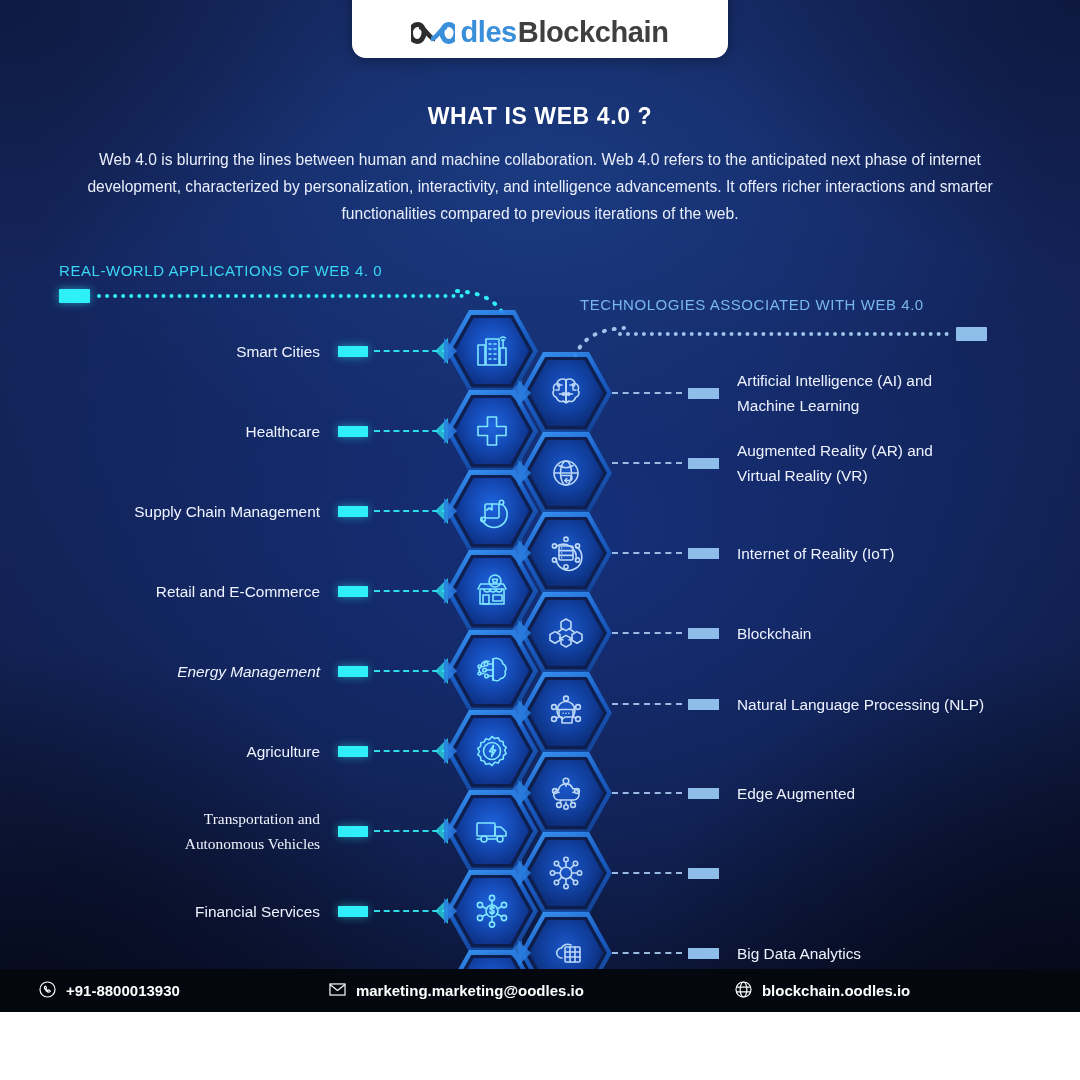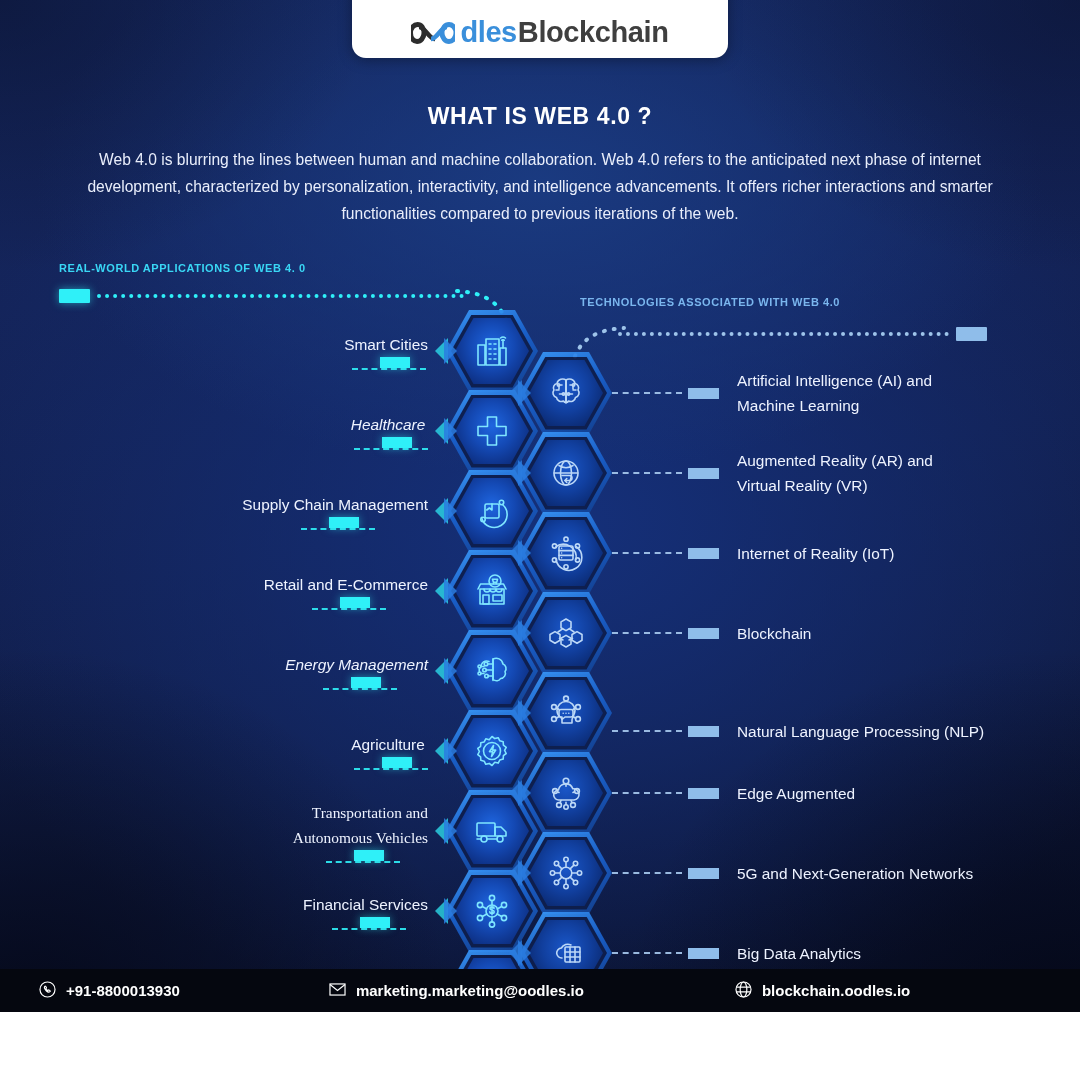--- a/index.html
+++ b/index.html
@@ -58,21 +58,21 @@
   }
   .intro{
     position:absolute; top:146px; left:72px; width:936px;
     text-align:center; color:#e9eefb;
     font-size:15.6px; line-height:27px; font-weight:400;
     z-index:20;
   }
 
   
   .sec-head{
-    position:absolute; font-size:11px; font-weight:700; letter-spacing:.55px;
+    position:absolute; font-size:15px; font-weight:400; letter-spacing:.55px;
     white-space:nowrap; z-index:22;
   }
   .sec-left{ left:59px; top:262px; color:#39d7f5; }
   .sec-right{ left:580px; top:296px; color:#7ab6ee; }
 
   
   .rail{ position:absolute; height:14px; z-index:18; display:flex; align-items:center; }
   .rail .cap{ height:14px; border-radius:1px; flex:0 0 auto; }
   .rail .dots{ flex:1 1 auto; height:0; border-top-width:4px; border-top-style:dotted; }
 
@@ -131,21 +131,21 @@
   
   .vlink{
     position:absolute; left:45px; width:0;
     border-left:3px dotted #6f9fd8; opacity:.75;
   }
   .vlink.r{ left:46px; border-left-color:#5d86c4; }
 
   
   .lab{ position:absolute; display:flex; align-items:center; z-index:21; }
 
-  .lab-left{ justify-content:center; right:652px;flex-direction:column; }
+  .lab-left{ justify-content:flex-start; right:632px; }
   .lab-left .txt{
     color:#eef3ff; font-size:15.4px; line-height:25px; text-align:right; white-space:pre-line;
   }
   .lab-left .cap{ width:30px; height:11px; background:#2ff0f8; margin-left:18px; flex:0 0 auto;
                   box-shadow:0 0 8px rgba(47,240,248,.5); }
   .lab-left .dash{ width:74px; height:0; border-top:2.5px dashed #2ff0f8; margin-left:6px; opacity:.9; flex:0 0 auto; }
 
   .lab-right{ left:612px; }
   .lab-right .dash{ width:70px; height:0; border-top:2.5px dashed #a9cbf0; margin-right:6px; opacity:.9; flex:0 0 auto; }
   .lab-right .cap{ width:31px; height:11px; background:#8fbdea; margin-right:18px; flex:0 0 auto; }
@@ -527,21 +527,21 @@
         </div>
       </div>
     </div>
 
   <div id="labels-left" style="position: absolute; left: 0px; top: 0px; width: 1080px; height: 1080px; z-index: 21; pointer-events: none;">
       <div class="lab lab-left" style="top: 327px; height: 48px;">
         <span class="txt">Smart Cities</span>
         <span class="cap"></span>
         <span class="dash"></span>
       </div>
-      <div class="lab lab-left" style="top: 407px; height: 48px; font-style: italic;">
+      <div class="lab lab-left" style="top: 407px; height: 48px;">
         <span class="txt">Healthcare</span>
         <span class="cap"></span>
         <span class="dash"></span>
       </div>
       <div class="lab lab-left" style="top: 487px; height: 48px;">
         <span class="txt">Supply Chain Management</span>
         <span class="cap"></span>
         <span class="dash"></span>
       </div>
       <div class="lab lab-left" style="top: 567px; height: 48px;">
@@ -576,50 +576,49 @@
         <span class="dash"></span>
       </div>
     </div>
   <div id="labels-right" style="position: absolute; left: 0px; top: 0px; width: 1080px; height: 1080px; z-index: 21; pointer-events: none;">
       <div class="lab lab-right" style="top: 369px; height: 48px; align-items: center;">
         <span class="dash"></span>
         <span class="cap"></span>
         <span class="txt">Artificial Intelligence (AI) and
 Machine Learning</span>
       </div>
-      <div class="lab lab-right" style="top: 449px; height: 48px; justify-content: flex-end;">
+      <div class="lab lab-right" style="top: 439px; height: 48px; justify-content: flex-end;">
         <span class="dash"></span>
         <span class="cap"></span>
         <span class="txt">Augmented Reality (AR) and
 Virtual Reality (VR)</span>
       </div>
       <div class="lab lab-right" style="top: 529px; height: 48px;">
         <span class="dash"></span>
         <span class="cap"></span>
         <span class="txt">Internet of Reality (IoT)</span>
       </div>
       <div class="lab lab-right" style="top: 609px; height: 48px;">
         <span class="dash"></span>
         <span class="cap"></span>
         <span class="txt">Blockchain</span>
       </div>
-      <div class="lab lab-right" style="top: 707px; height: 48px;">
+      <div class="lab lab-right" style="top: 680px; height: 48px;">
         <span class="dash"></span>
         <span class="cap"></span>
         <span class="txt">Natural Language Processing (NLP)</span>
       </div>
       <div class="lab lab-right" style="top: 769px; height: 48px;">
         <span class="dash"></span>
         <span class="cap"></span>
         <span class="txt">Edge Augmented</span>
       </div>
       <div class="lab lab-right" style="top: 849px; height: 48px;">
         <span class="dash"></span>
         <span class="cap"></span>
-        <span class="txt">5G and Next-Generation Networks</span>
       </div>
       <div class="lab lab-right" style="top: 929px; height: 48px;">
         <span class="dash"></span>
         <span class="cap"></span>
         <span class="txt">Big Data Analytics</span>
       </div>
     </div>
 
   <div class="footer">
     <div class="f-item" id="f-phone">

